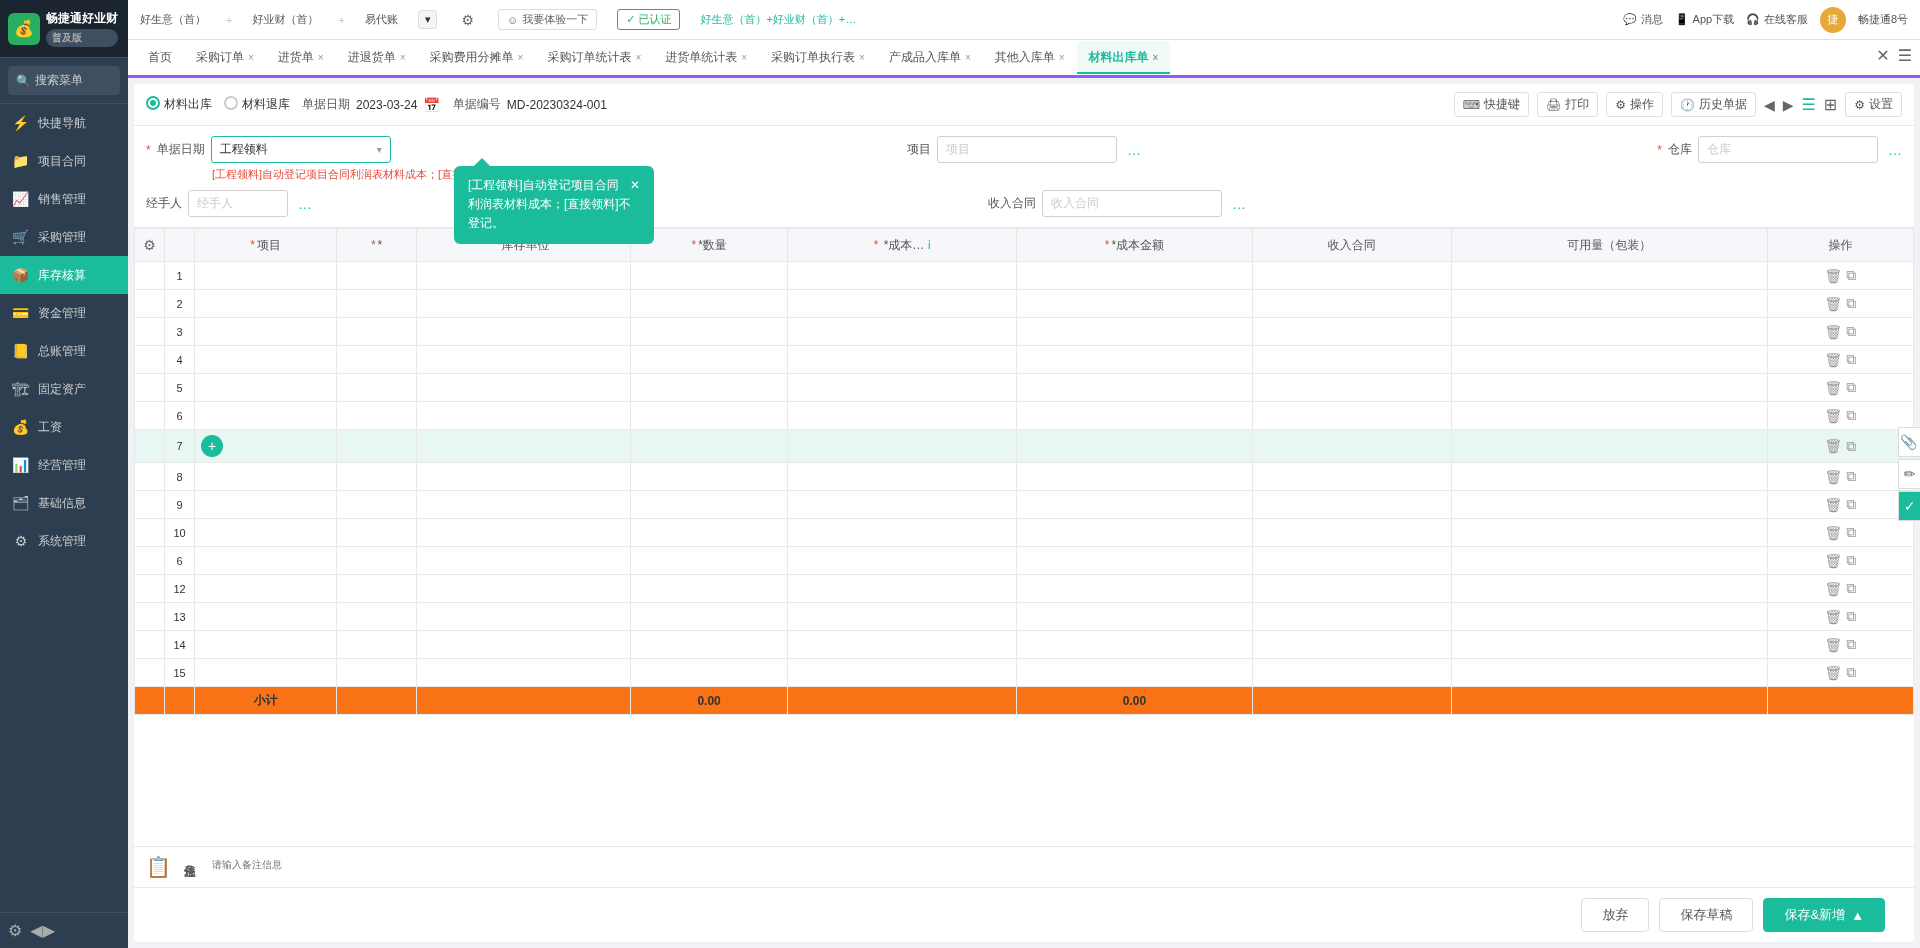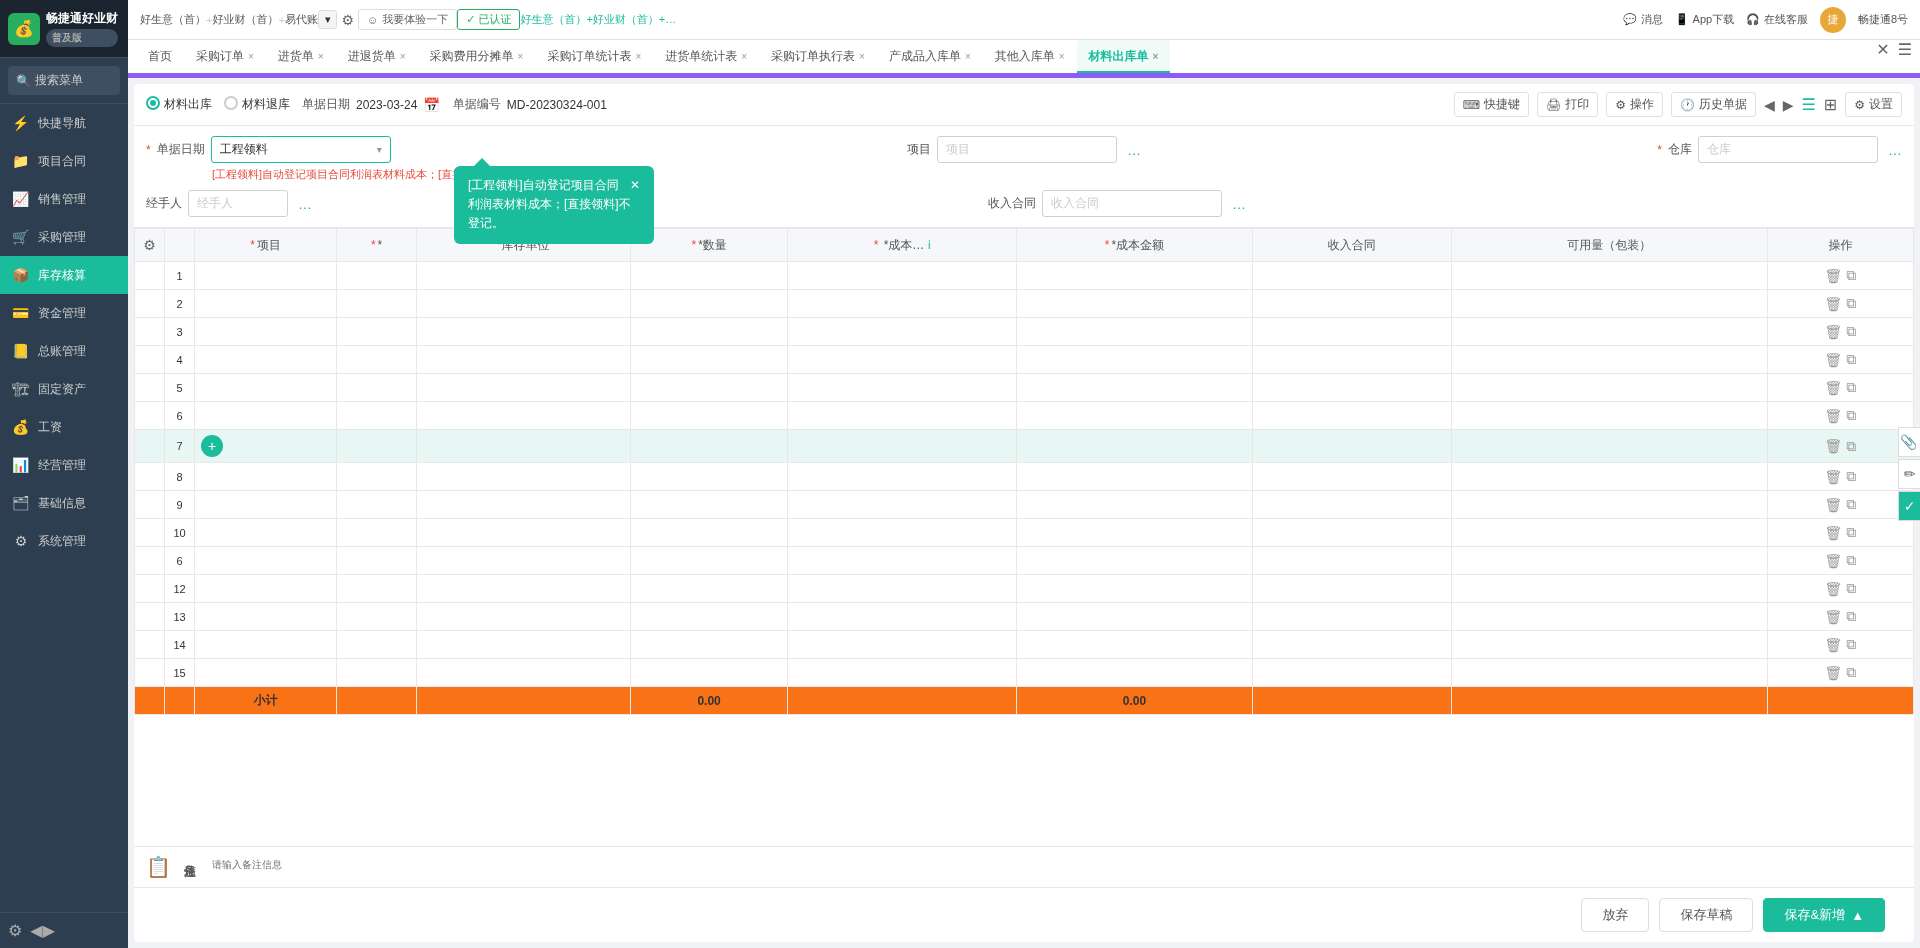--- a/index.html
+++ b/index.html
@@ -16,33 +16,33 @@
     .sidebar-item { display: flex; align-items: center; gap: 8px; padding: 10px 12px; color: #ccc; cursor: pointer; font-size: 12px; transition: background 0.2s; }
     .sidebar-item.active { background: #1abc9c; color: #fff; }
     .sidebar-item-icon { width: 18px; height: 18px; display: flex; align-items: center; justify-content: center; font-size: 14px; flex-shrink: 0; }
     .sidebar-bottom { border-top: 1px solid #3d4f60; padding: 8px; display: flex; gap: 8px; align-items: center; }
     .sidebar-bottom-btn { color: #aaa; cursor: pointer; font-size: 16px; }
 
     
     .main { flex: 1; display: flex; flex-direction: column; overflow: hidden; background: #f0f2f5; }
 
     
-    .topbar { height: 40px; background: #fff; border-bottom: 1px solid #e0e0e0; display: flex; align-items: center; padding: 0 12px; gap: 0; flex-shrink: 0; }
+    .topbar { height: 40px; background: #fff; border-bottom: 1px solid #e0e0e0; display: flex; align-items: center; padding: 0 12px; gap: 20px; flex-shrink: 0; }
     .topbar-tag { font-size: 11px; color: #555; cursor: pointer; white-space: nowrap; }
     .topbar-separator { color: #ccc; font-size: 11px; }
     .topbar-dropdown { background: #f5f5f5; border: 1px solid #ddd; border-radius: 3px; padding: 2px 6px; font-size: 11px; cursor: pointer; display: flex; align-items: center; gap: 3px; }
     .topbar-gear { font-size: 14px; color: #666; cursor: pointer; margin: 0 4px; }
     .topbar-experience { display: flex; align-items: center; gap: 4px; font-size: 11px; color: #666; border: 1px solid #ddd; border-radius: 3px; padding: 2px 8px; cursor: pointer; }
     .topbar-certified { color: #27ae60; font-size: 11px; display: flex; align-items: center; gap: 3px; border: 1px solid #27ae60; border-radius: 3px; padding: 2px 8px; }
     .topbar-right { margin-left: auto; display: flex; align-items: center; gap: 12px; font-size: 11px; color: #555; }
     .topbar-right-item { display: flex; align-items: center; gap: 4px; cursor: pointer; }
     .topbar-avatar { width: 26px; height: 26px; border-radius: 50%; background: #e8a838; display: flex; align-items: center; justify-content: center; color: #fff; font-size: 11px; }
 
     
-    .tabbar { height: 38px; background: #fff; border-bottom: 5px solid #8b5cf6; display: flex; align-items: flex-start; padding: 0 8px; flex-shrink: 0; overflow-x: auto; }
+    .tabbar { height: 38px; background: #fff; border-bottom: 3px solid #8b5cf6; display: flex; align-items: center; padding: 0 8px; flex-shrink: 0; overflow-x: auto; }
     .tab { display: flex; align-items: center; padding: 8px 12px 6px; font-size: 12px; cursor: pointer; color: #555; border-bottom: 2px solid transparent; white-space: nowrap; gap: 4px; }
     .tab.active { color: #1abc9c; border-bottom: 2px solid #1abc9c; background: #f0faf7; border-radius: 4px 4px 0 0; font-weight: bold; }
     .tab-close { font-size: 10px; color: #999; cursor: pointer; }
     .tabbar-actions { margin-left: auto; display: flex; align-items: center; gap: 8px; padding-bottom: 4px; }
     .tabbar-btn { font-size: 16px; color: #666; cursor: pointer; }
 
     
     .content { flex: 1; display: flex; flex-direction: column; overflow: hidden; background: #fff; margin: 6px; border-radius: 4px; }
 
     

